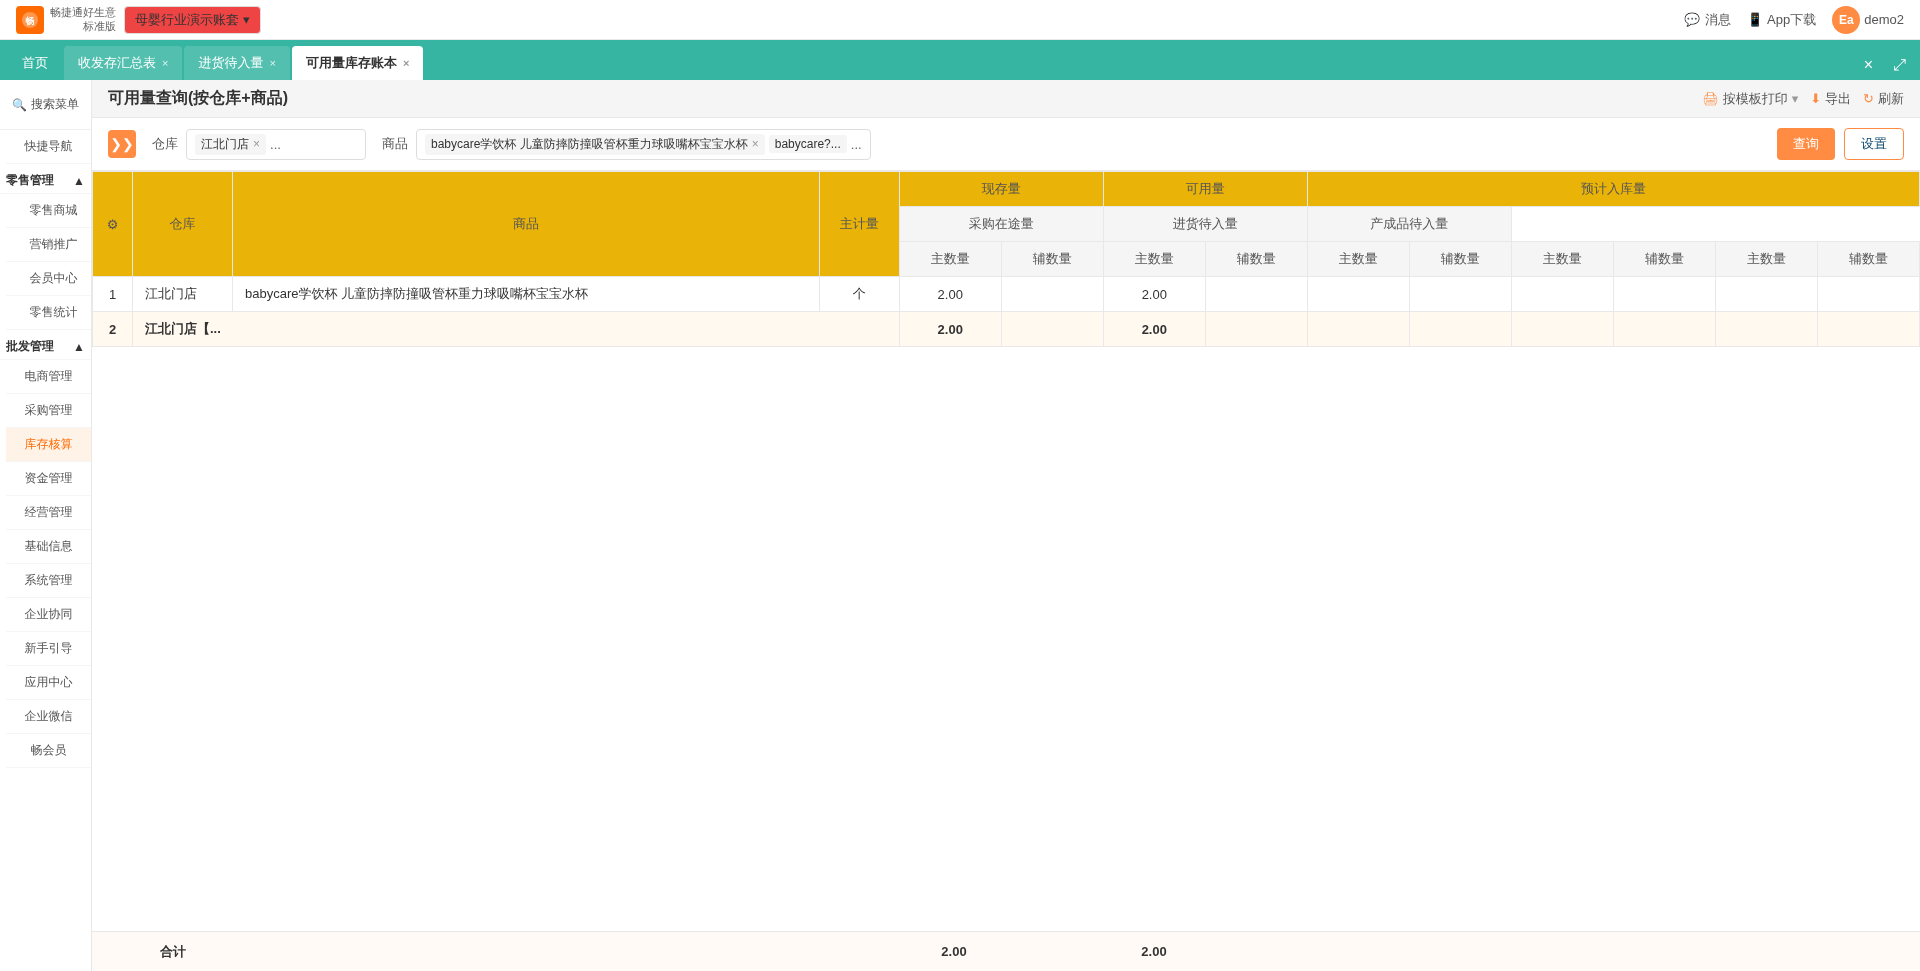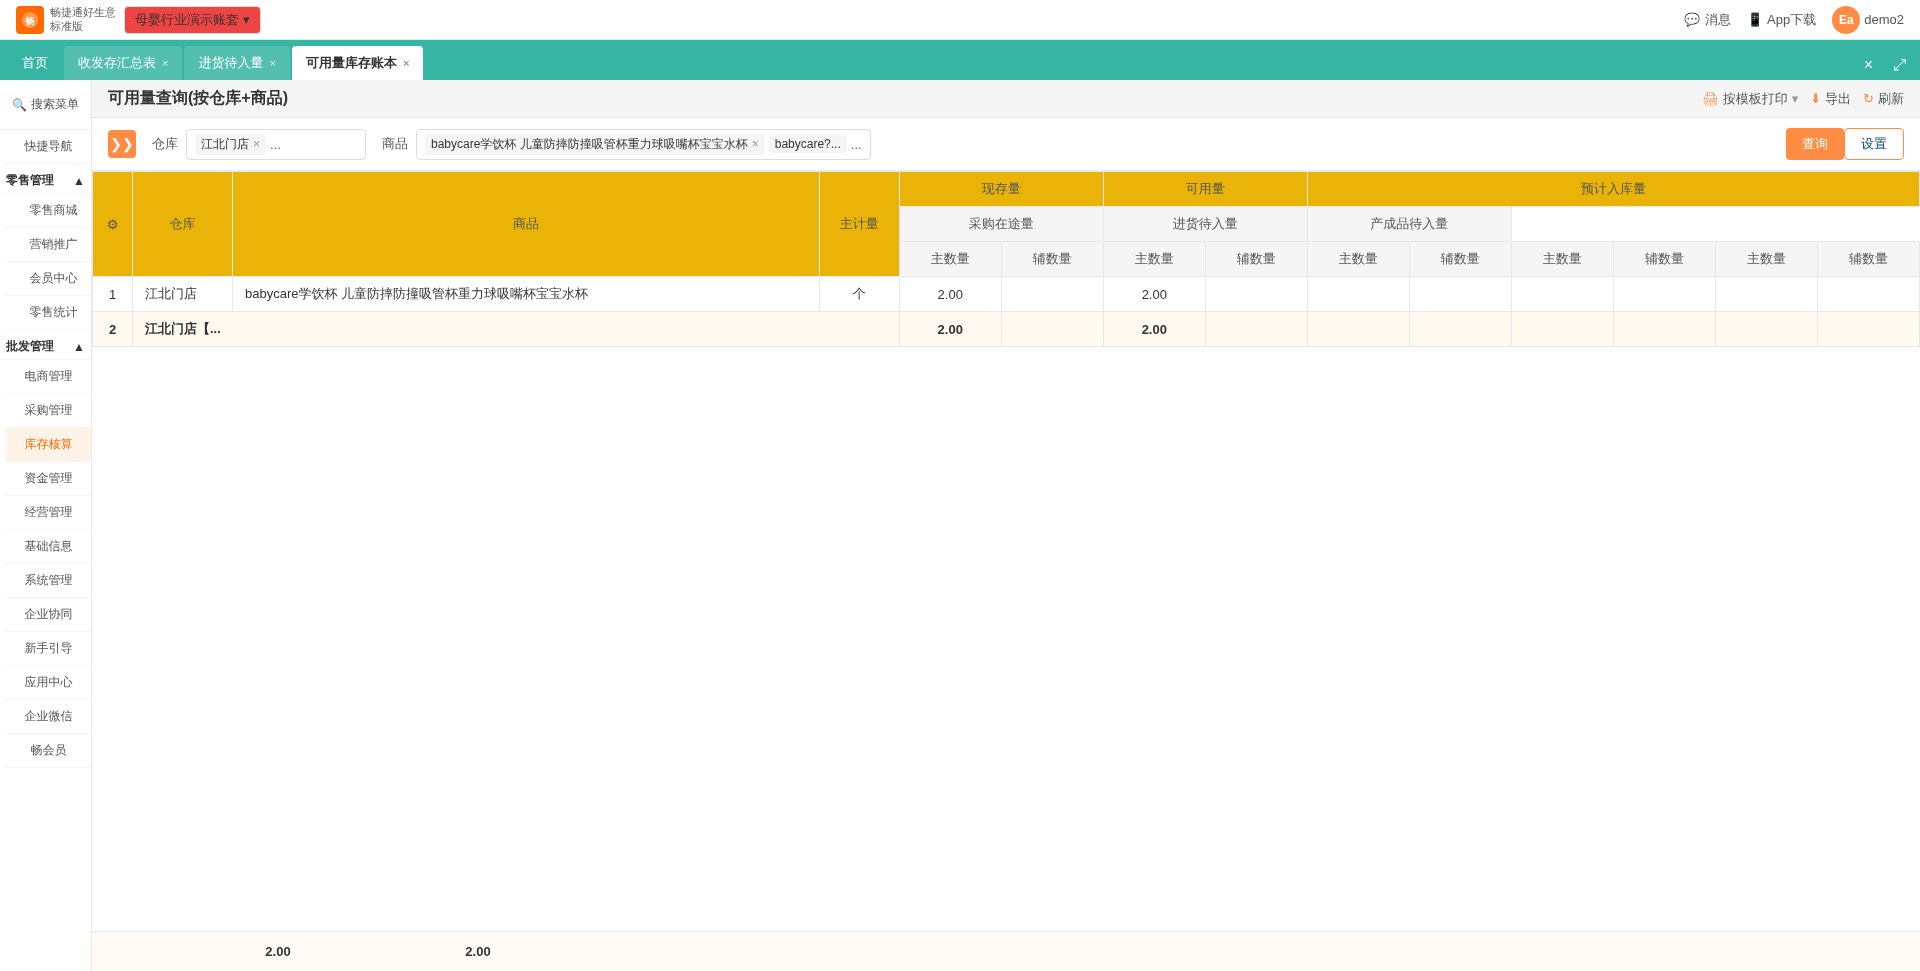--- a/index.html
+++ b/index.html
@@ -34,20 +34,21 @@
       align-items: center;
       justify-content: center;
       color: white;
       font-size: 12px;
       font-weight: bold;
     }
     .logo-text {
       font-size: 11px;
       color: #666;
       line-height: 1.2;
+      text-align: right;
     }
     .industry-select {
       display: flex;
       align-items: center;
       gap: 4px;
       padding: 4px 10px;
       border: 1px solid #ddd;
       border-radius: 4px;
       background: #ef4444;
       cursor: pointer;
@@ -286,21 +287,21 @@
       display: flex;
       align-items: center;
       gap: 4px;
       font-size: 12px;
     }
     .filter-tag .remove { cursor: pointer; color: #999; }
     .filter-more { color: #666; cursor: pointer; }
     .filter-actions {
       margin-left: auto;
       display: flex;
-      gap: 0;
+      gap: 9px;
     }
     .btn-query {
       padding: 6px 16px;
       background: #ff8c42;
       color: white;
       border: none;
       border-radius: 4px;
       cursor: pointer;
       font-size: 13px;
     }
@@ -612,20 +613,21 @@
             <td></td>
             <td></td>
           </tr>
         </tbody>
       </table>
     </div>
 
     <div class="bottom-total">
       <div class="bottom-total-cells">
         <span style="width:40px; display:inline-block;"></span>
+        <span style="flex:1; text-align:left; padding-left:12px;">合计</span>
         <span style="width:80px; text-align:center;"></span>
         <span style="width:100px; text-align:center;">2.00</span>
         <span style="width:100px; text-align:center;"></span>
         <span style="width:100px; text-align:center;">2.00</span>
         <span style="width:100px; text-align:center;"></span>
         <span style="width:100px; text-align:center;"></span>
         <span style="width:100px; text-align:center;"></span>
         <span style="width:100px; text-align:center;"></span>
         <span style="width:100px; text-align:center;"></span>
         <span style="width:100px; text-align:center;"></span>

